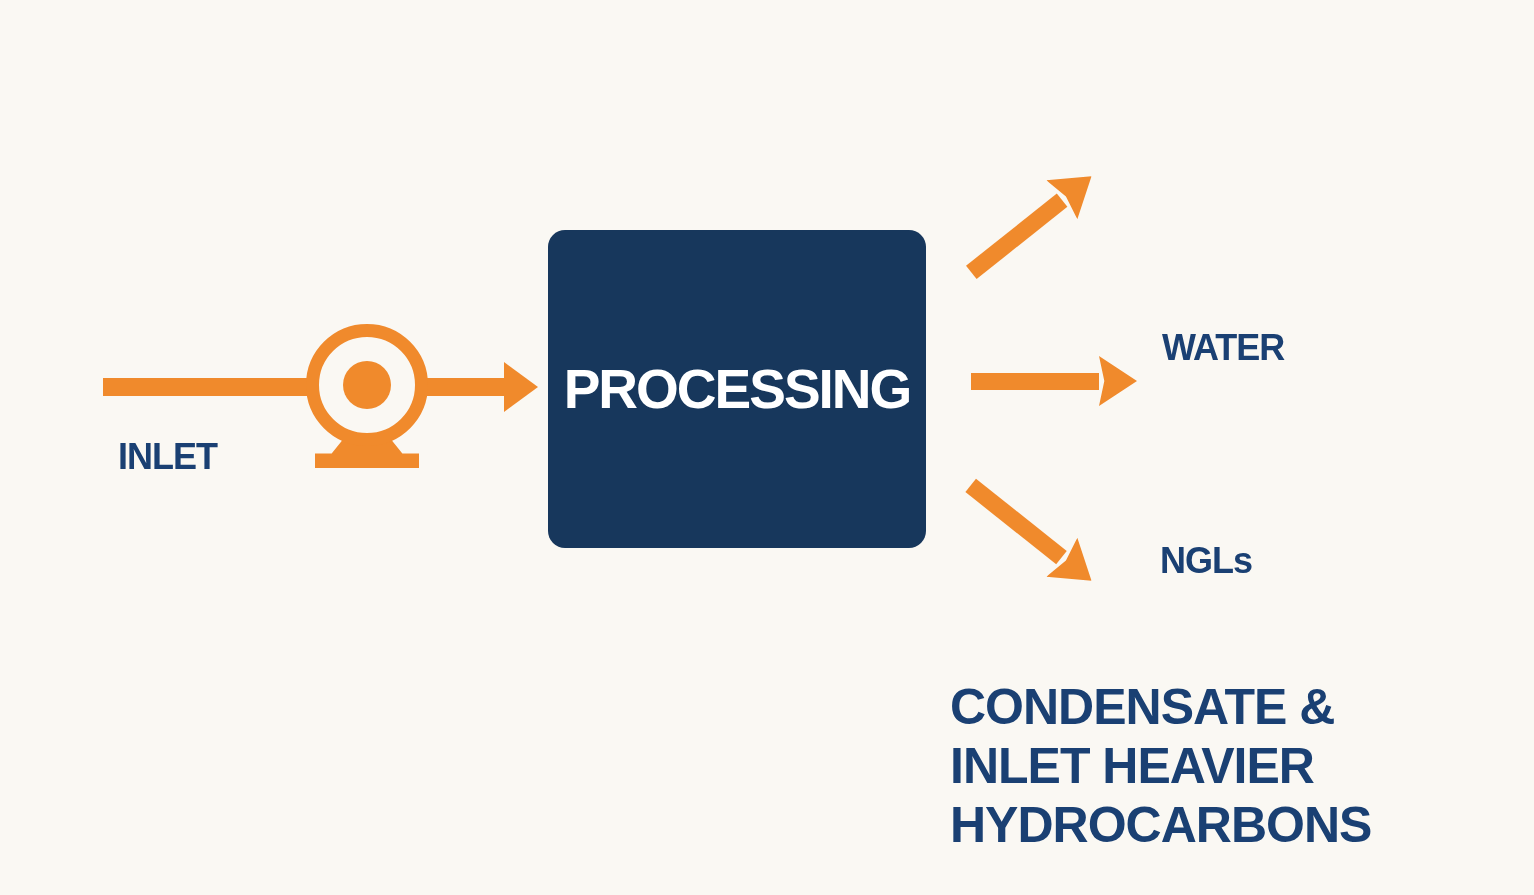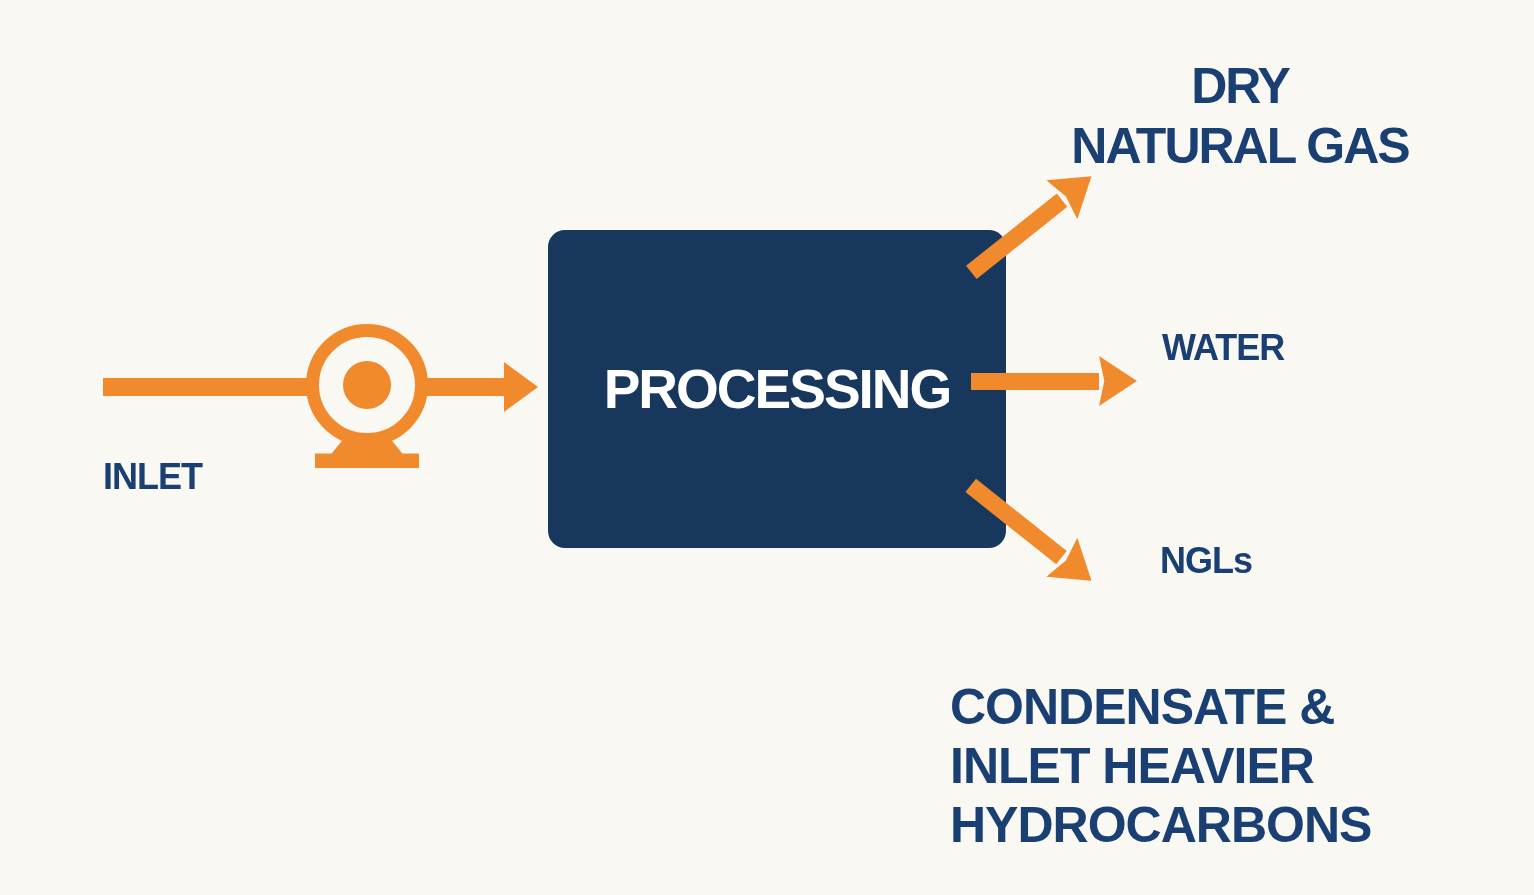--- a/index.html
+++ b/index.html
@@ -70,21 +70,21 @@
     left: 343px; top: 361px;
     width: 48px; height: 48px;
     border-radius: 50%;
     background: #F08A2C;
   }
 
   
   .process-box {
     position: absolute;
     left: 548px; top: 230px;
-    width: 458px; height: 318px;
+    width: 378px; height: 318px;
     background: #17375C;
     border-radius: 17px;
     display: flex;
     align-items: center;
     justify-content: center;
   }
   .process-box .box-label {
     color: #FFFFFF;
     font-size: 55px;
     font-weight: bold;
@@ -93,21 +93,21 @@
 
   
   .label {
     position: absolute;
     color: #1A4073;
     font-weight: bold;
     font-size: 36px;
     letter-spacing: -1px;
     white-space: nowrap;
   }
-  #inlet-label { left: 103px; top: 436px; margin-top: 20px; }
+  #inlet-label { left: 118px; top: 436px; }
   #dry-gas-label {
     left: 1030px; top: 56px;
     width: 420px;
     text-align: center;
     font-size: 50px;
     line-height: 60px;
     letter-spacing: -2px;
   }
   #water-label { left: 1162px; top: 327px; }
   #ngls-label  { left: 1160px; top: 540px; }
@@ -150,24 +150,20 @@
   <div class="arrow" id="arrow-water">
     <div class="shaft"></div>
     <div class="head"></div>
   </div>
 
   <div class="arrow" id="arrow-ngls">
     <div class="shaft"></div>
     <div class="head"></div>
   </div>
 
-  <div class="label" id="dry-gas-label">
-    <div>DRY</div>
-    <div>NATURAL GAS</div>
-  </div>
 
   <div class="label" id="water-label">WATER</div>
 
   <div class="label" id="ngls-label">NGLs</div>
 
   <div class="label" id="condensate-label">
     <div>CONDENSATE &amp;</div>
     <div>INLET HEAVIER</div>
     <div>HYDROCARBONS</div>
   </div>

